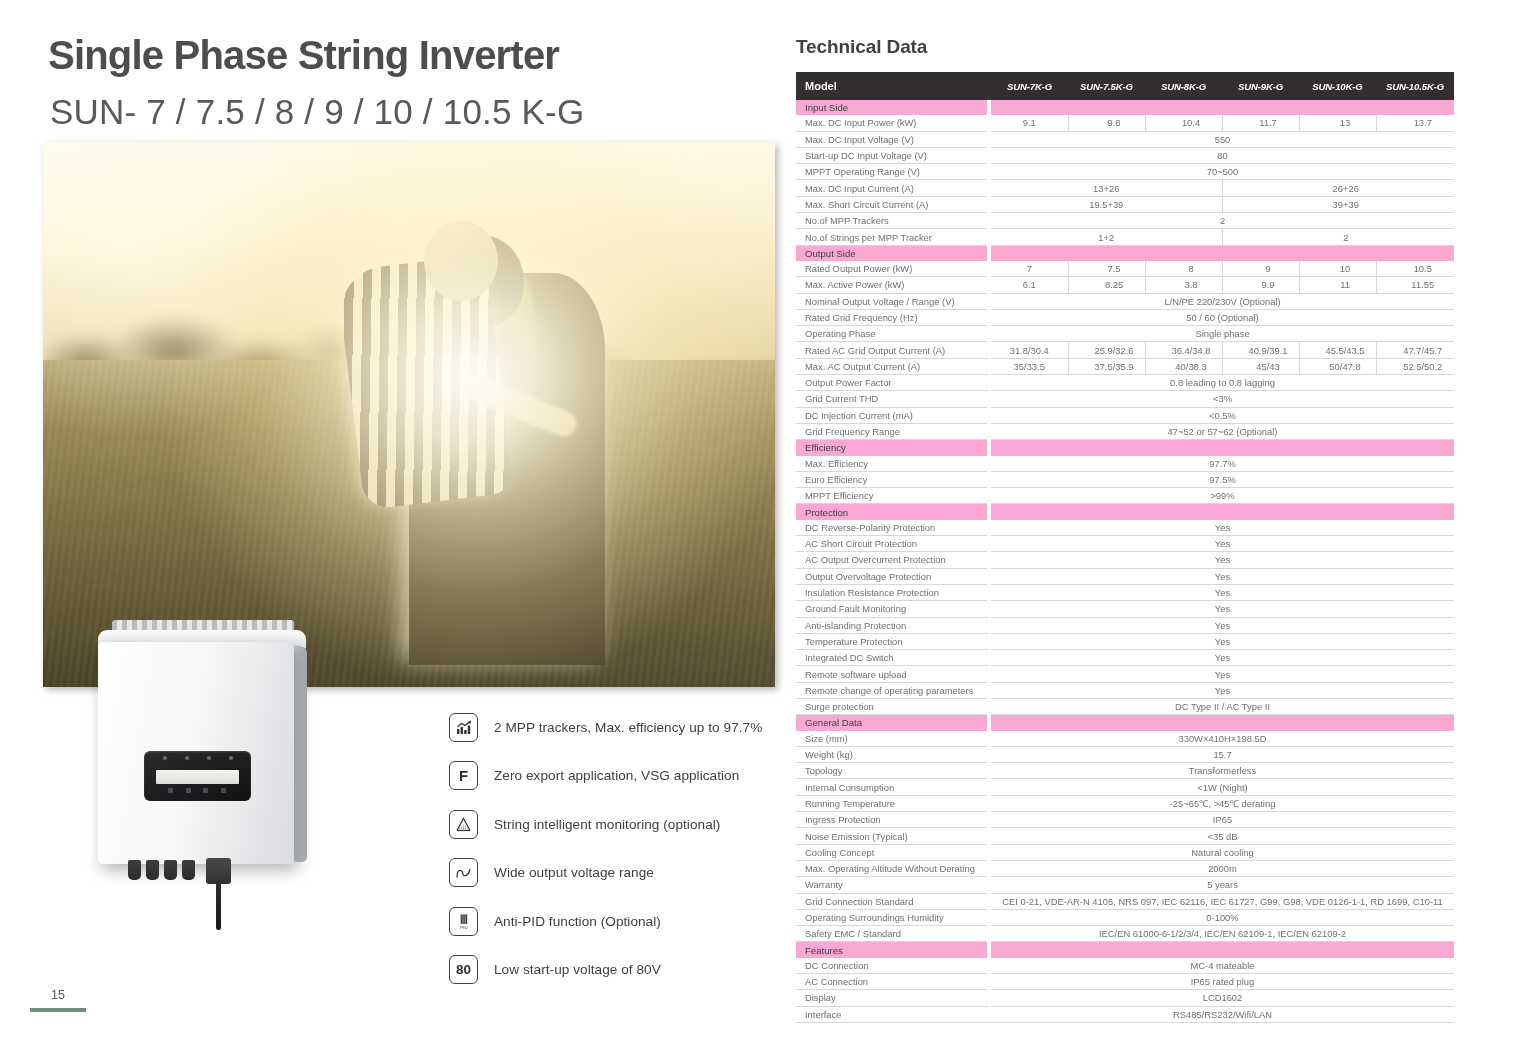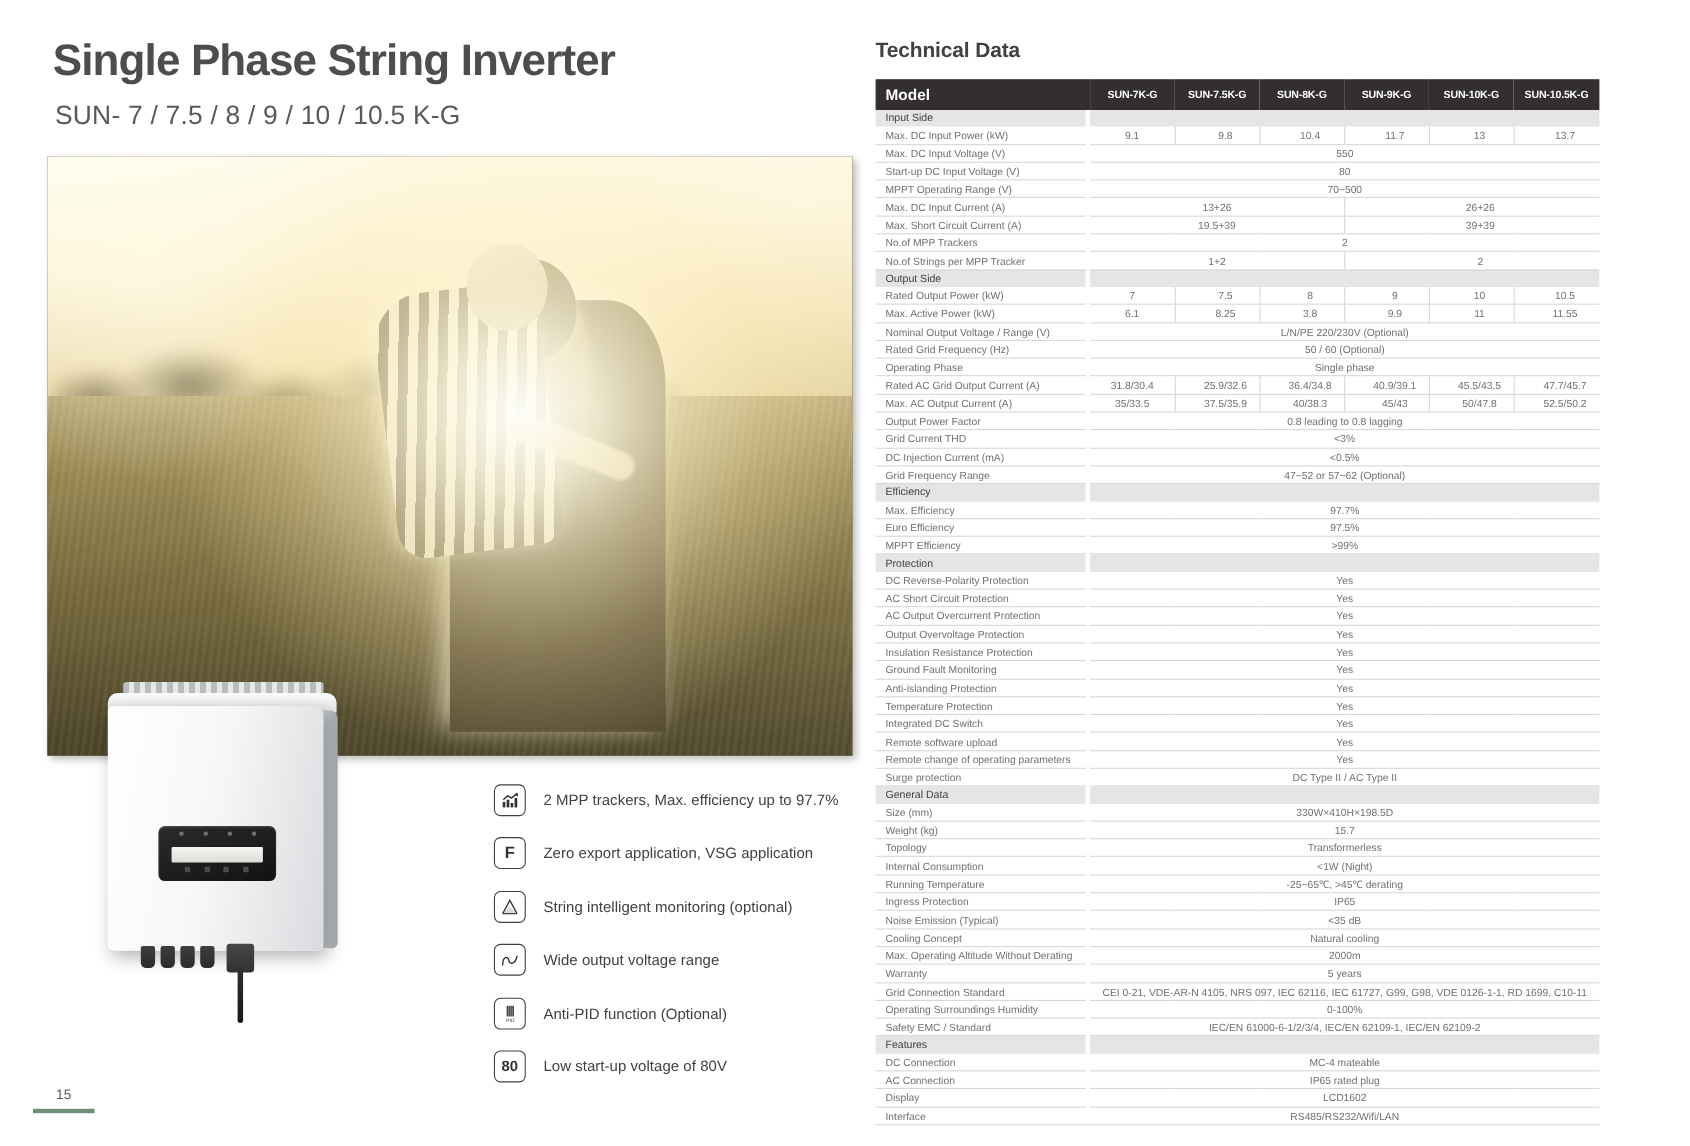--- a/index.html
+++ b/index.html
@@ -12,21 +12,21 @@
   
   .left-page{position:absolute;left:0;top:0;width:790px;height:732px;}
 
   .title-main{
     position:absolute;left:48px;top:33px;
     font-size:40px;font-weight:bold;color:#4d4d4f;
     letter-spacing:-0.8px;white-space:nowrap;
   }
   .title-sub{
     position:absolute;left:50px;top:92px;
-    font-size:24px;font-weight:normal;color:#58595b;
+    font-size:35px;font-weight:normal;color:#58595b;
     letter-spacing:0.2px;white-space:nowrap;
   }
 
   
   .hero-wrap{
     position:absolute;left:43px;top:142px;width:732px;height:545px;
     box-shadow:3px 3px 7px rgba(0,0,0,.28);
     overflow:hidden;background:#6d6340;
   }
   .hero-photo{position:absolute;inset:0;overflow:hidden;}
@@ -185,24 +185,24 @@
   table.tech{
     position:absolute;left:36px;top:72px;width:658px;
     border-collapse:collapse;table-layout:fixed;
   }
   table.tech td{padding:0;vertical-align:middle;}
 
   .hdr td{
     background:#332f30;color:#ffffff;height:28px;
     font-size:9.6px;font-weight:bold;
   }
-  .hdr td.lbl{padding-left:9px;font-size:14px;}
-  .hdr td.mdl{text-align:center;letter-spacing:-.15px;}
-
-  tr.sect td{background:#e5e5e5;height:15.3px;color:#414042;font-size:9.6px;font-weight:normal;}
+  .hdr td.lbl{padding-left:9px;font-size:11px;}
+  .hdr td.mdl{text-align:center;letter-spacing:-.15px;font-style:italic;}
+
+  tr.sect td{background:#f9a8d4;height:15.3px;color:#414042;font-size:9.6px;font-weight:normal;}
   tr.sect td.lbl{padding-left:9px;}
   tr.sect td.gap{background:#ffffff;width:4px;}
 
   tr.row td{height:15.3px;font-size:9.4px;color:#6e7073;border-bottom:1px solid #d6d7d9;}
   tr.row td.lbl{padding-left:9px;text-align:left;color:#6e7073;}
   tr.row td.val{text-align:center;}
   tr.row td.gap{border-bottom:none;width:4px;}
   tr.row td.vsplit{border-left:1px solid #d6d7d9;padding-left:15px;}
   tr.row:last-child td{border-bottom:1px solid #d6d7d9;}
 </style>

